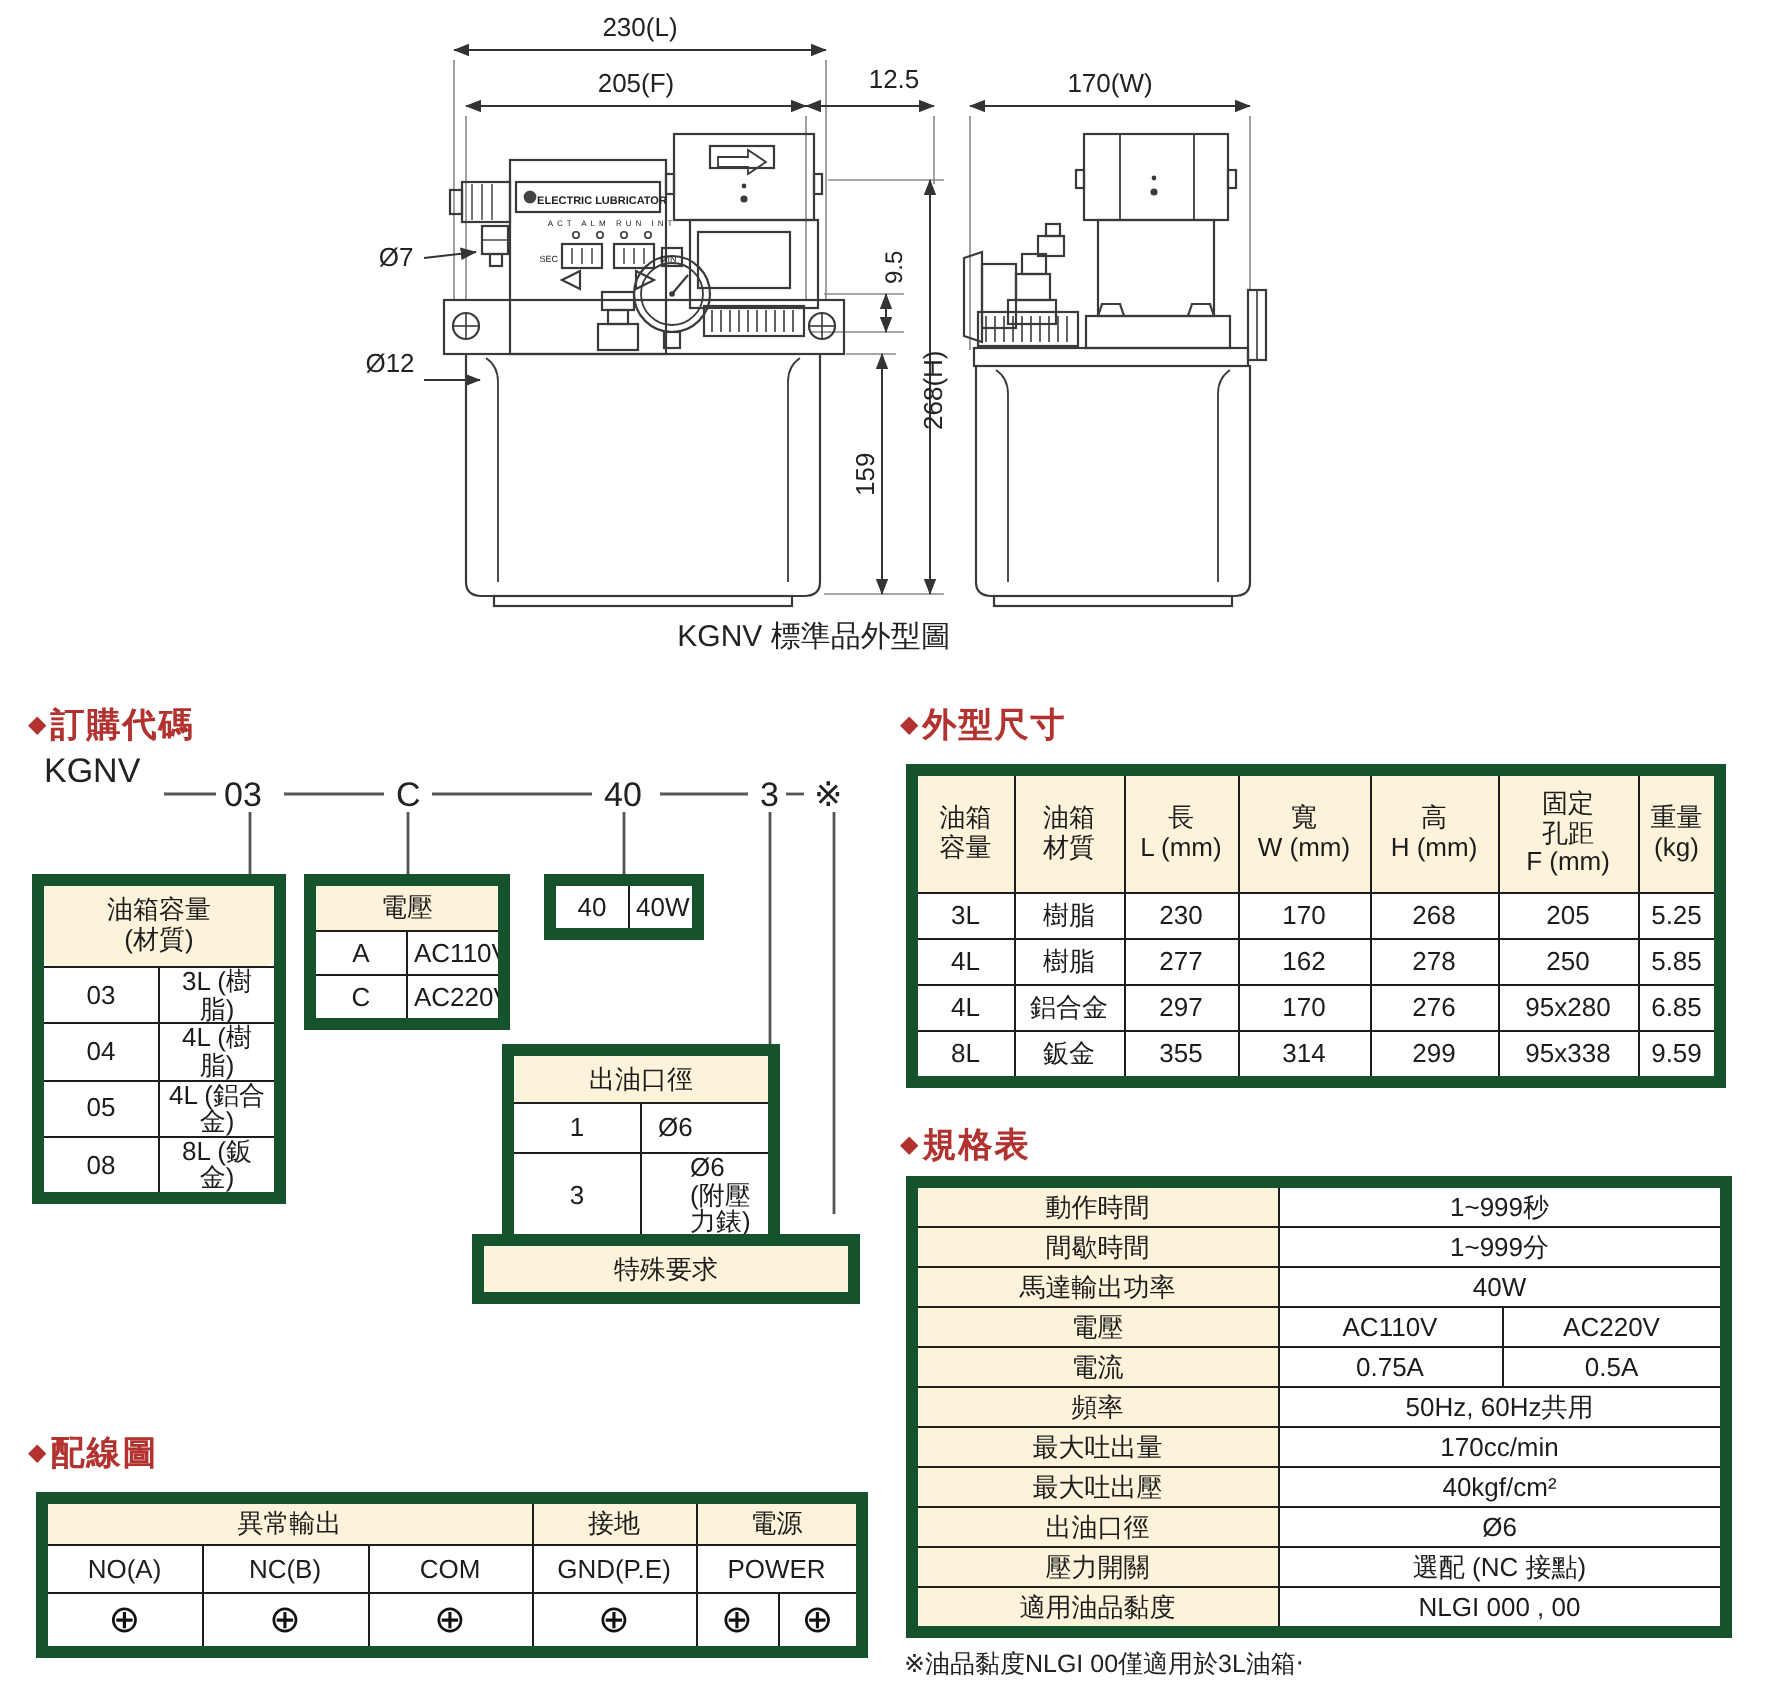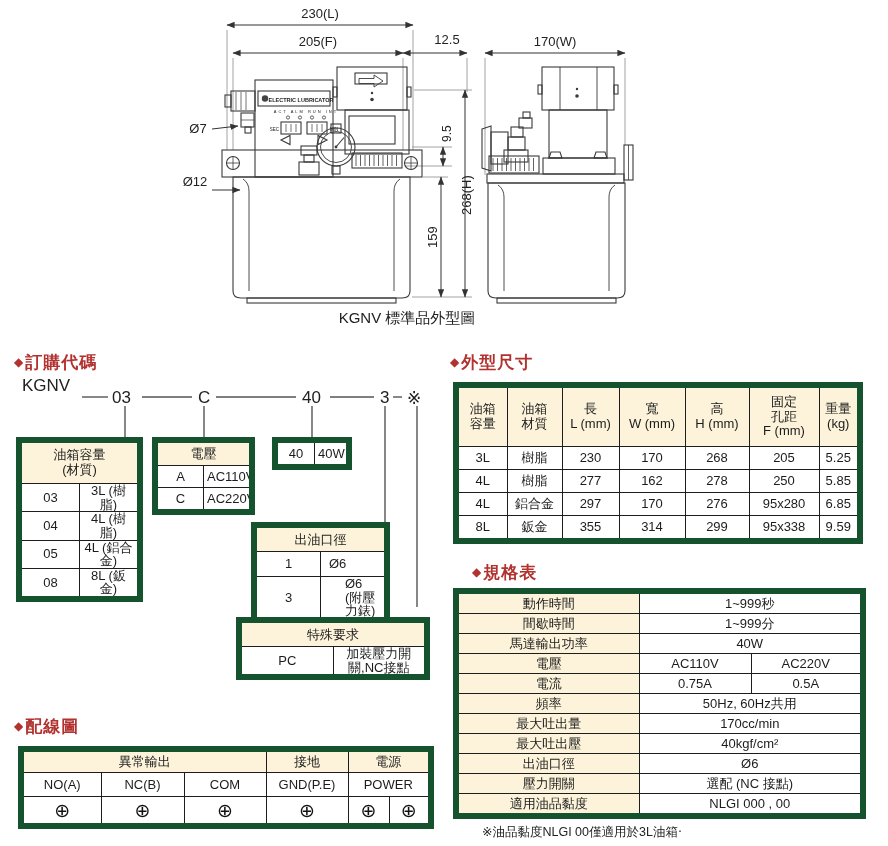--- a/index.html
+++ b/index.html
@@ -35,21 +35,21 @@
 
   #specsTable{left:453px;top:588px;width:407px;}
   #specsTable td,#specsTable th{height:19px;font-size:13px;}
 
   #wiringTable{left:18px;top:746px;width:412px;}
   #wiringTable th{height:20px;margin-left:12px;}
   .term-row td{height:26px;}
   .term{font-size:19px;line-height:1;color:#111;}
   #wiringTable .names td{height:23px;}
 
-  .footnote{position:absolute;left:452px;top:824px;font-size:12.5px;color:#222;margin-left:30px;}
+  .footnote{position:absolute;left:452px;top:824px;font-size:12.5px;color:#222;}
 
   svg text{font-family:"Liberation Sans","DejaVu Sans",sans-serif;fill:#222;}
   .svg-abs{position:absolute;}
 </style>
 </head>
 <body>
 
 <div class="page">
 
   <svg class="svg-abs" style="left:0;top:0" width="888" height="345" viewBox="0 0 888 345">
@@ -319,24 +319,20 @@
           <td>3</td>
           <td style="text-align:left;padding-left:24px">Ø6 (附壓力錶)</td>
         </tr>
   </tbody>
     </table>
 
   <table class="tbl" id="specialTable">
     <tbody>
         <tr>
           <th colspan="2">特殊要求</th>
-        </tr>
-    <tr>
-          <td style="width:33px">PC</td>
-          <td>加裝壓力開關,NC接點</td>
         </tr>
   </tbody>
     </table>
 
   <div class="sec-title" style="left:450px;top:351px">
     <span class="diamond">◆</span><span>外型尺寸</span>
   </div>
 
   <table class="tbl" id="dimsTable">
     <colgroup>
@@ -398,21 +394,21 @@
           <td>鈑金</td>
           <td>355</td>
           <td>314</td>
           <td>299</td>
           <td>95x338</td>
           <td>9.59</td>
     </tr>
   </tbody>
     </table>
 
-  <div class="sec-title" style="left:472px;top:561px">
+  <div class="sec-title" style="left:450px;top:561px">
     <span class="diamond">◆</span><span>規格表</span>
   </div>
 
   <table class="tbl" id="specsTable">
     <colgroup>
         <col style="width:183px">
         <col style="width:112px">
         <col style="width:112px">
       </colgroup>
     <tbody>

